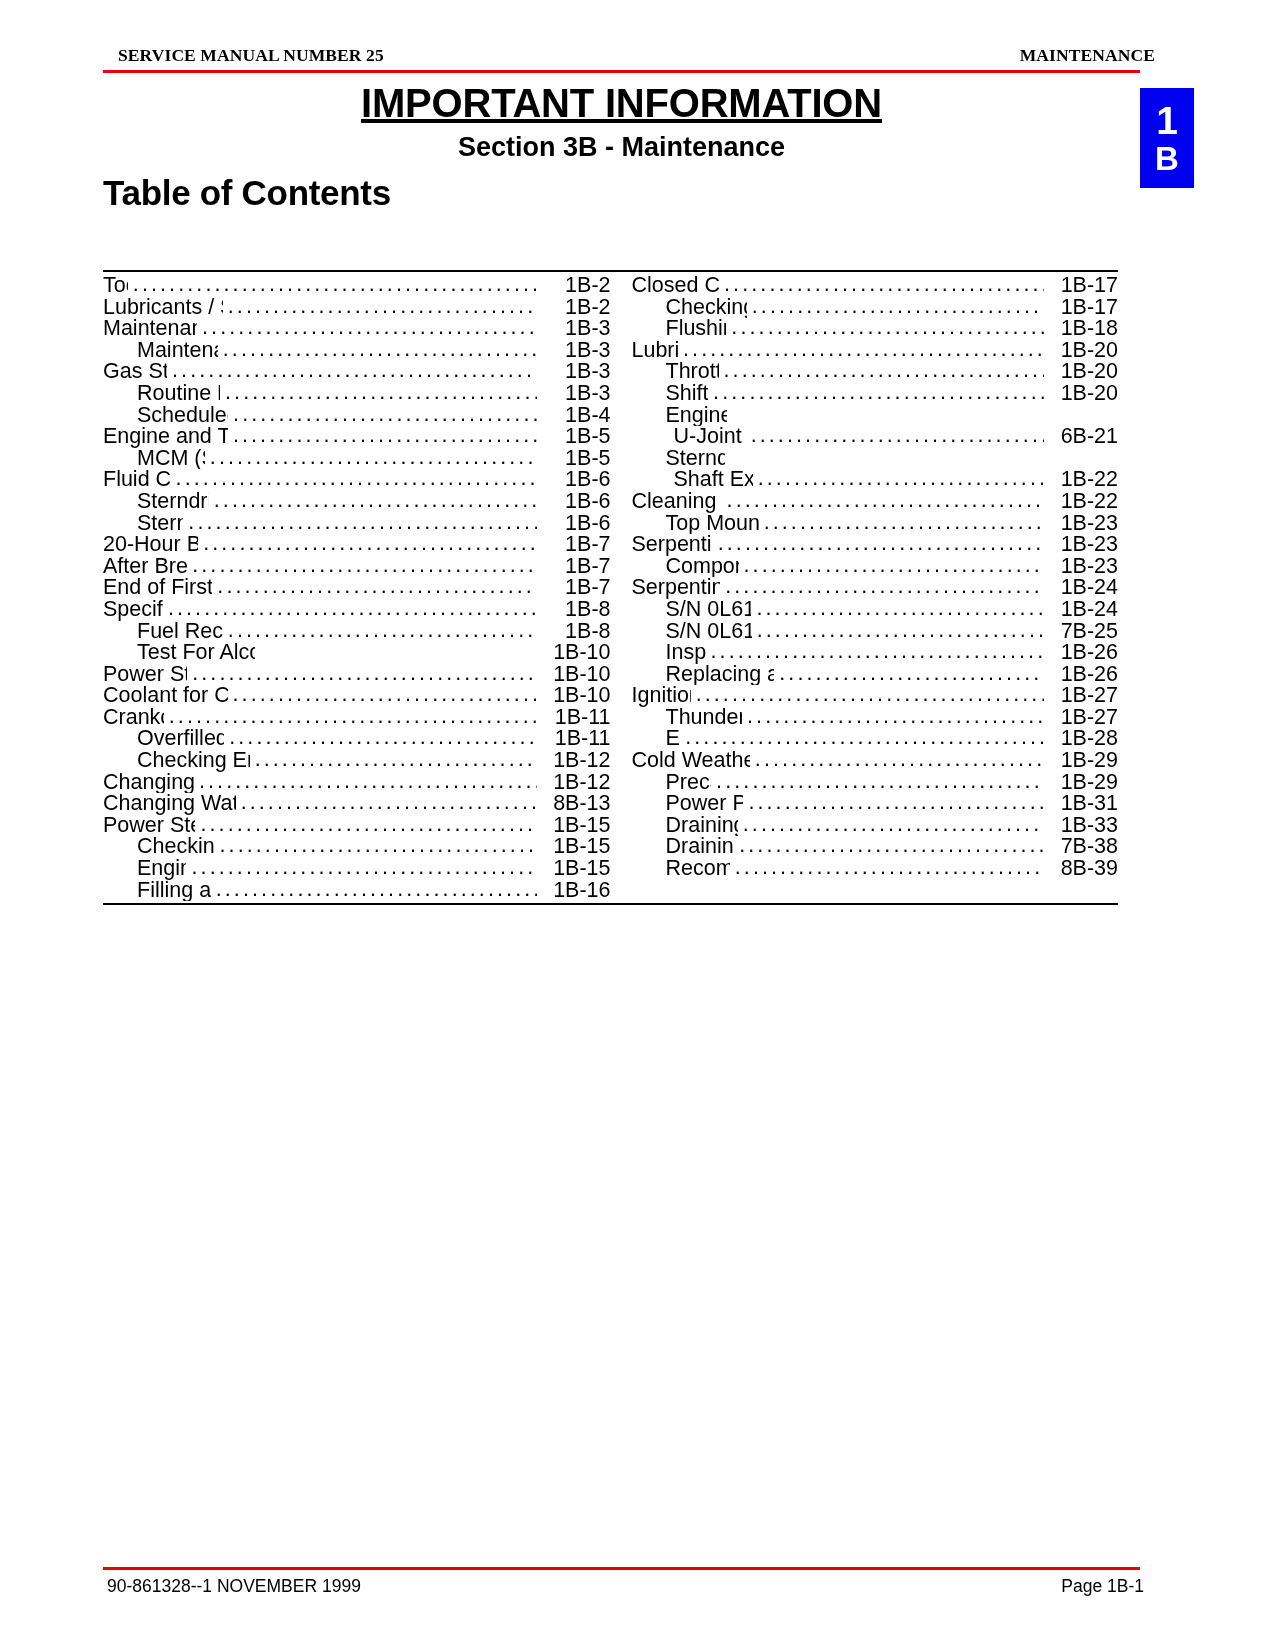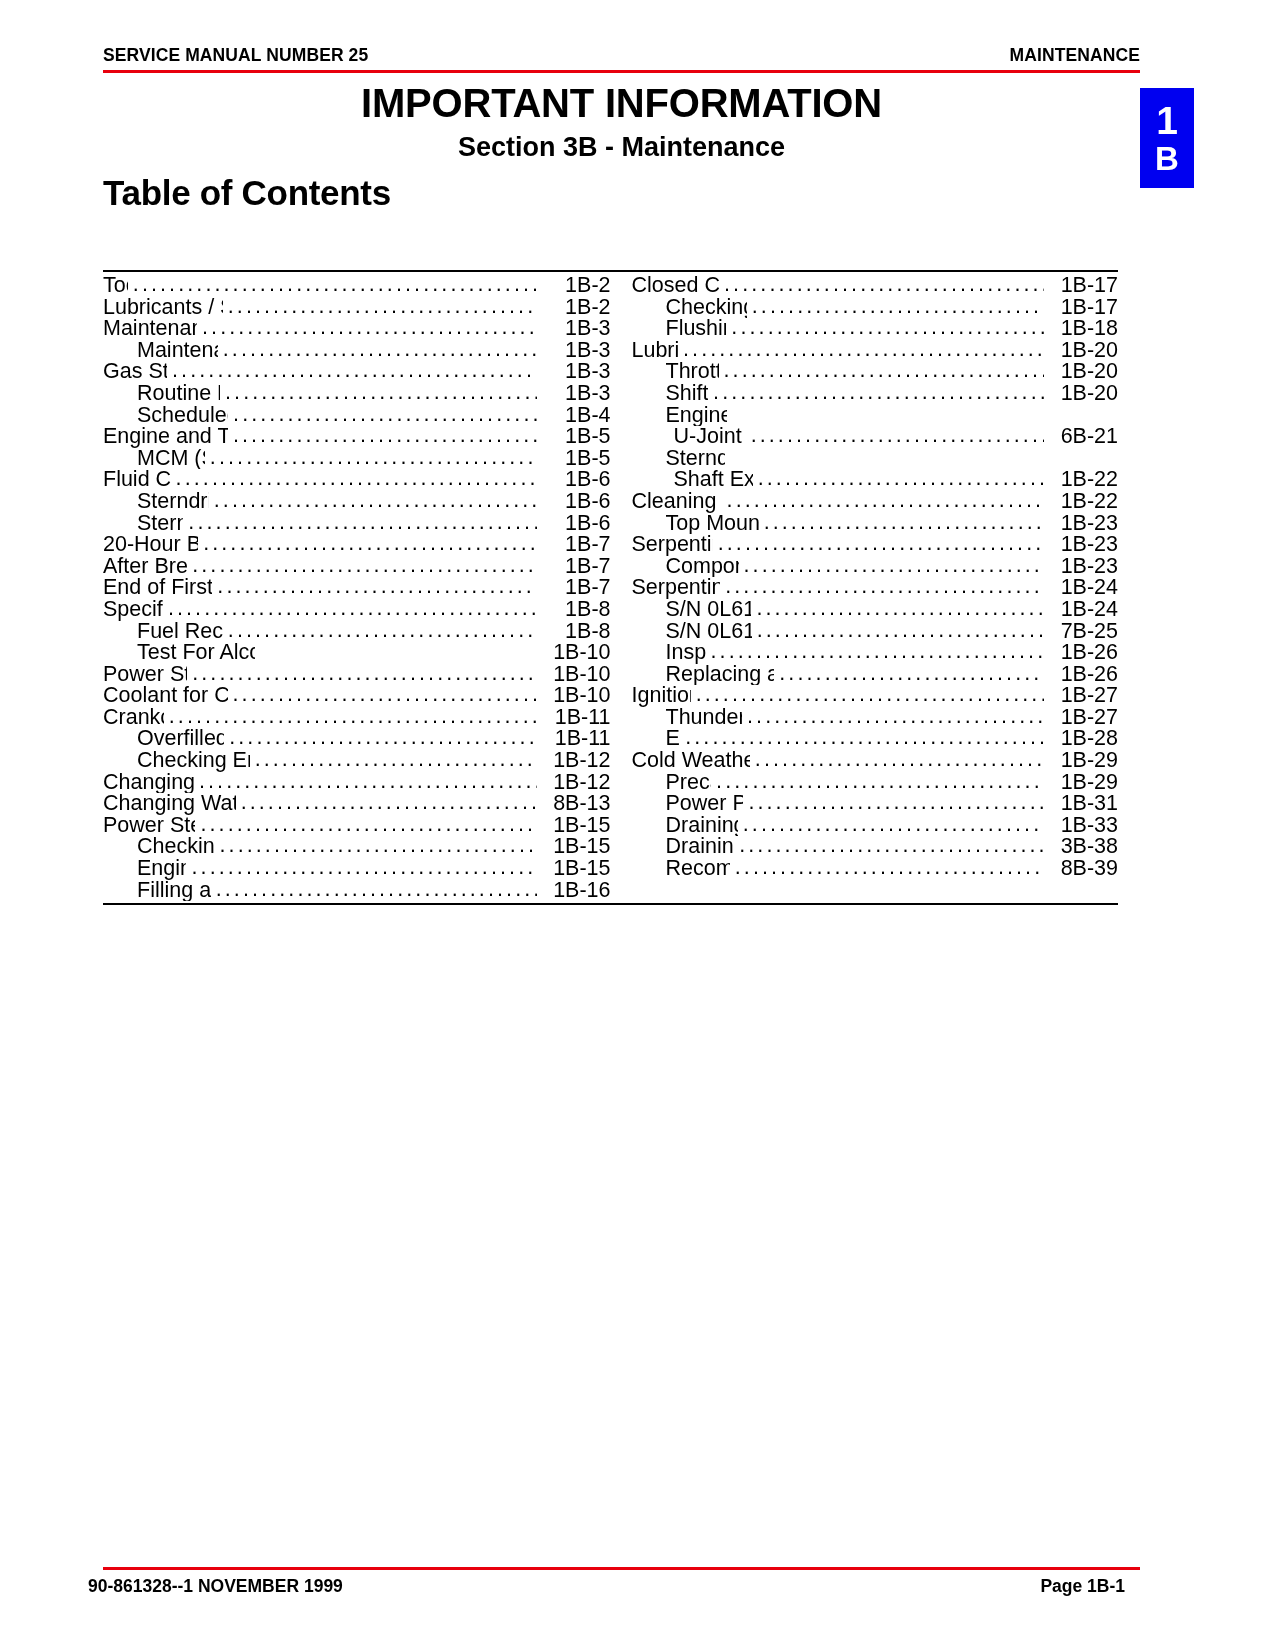--- a/index.html
+++ b/index.html
@@ -16,26 +16,27 @@
     width: 1275px;
     height: 1650px;
     background: #ffffff;
     overflow: hidden;
     box-sizing: border-box;
   }
 
   
   .header {
     position: absolute;
-    left: 103px;
+    left: 118px;
     top: 47px;
     width: 1037px;
     display: flex;
     justify-content: space-between;
     align-items: center;
+    font-family: Liberation Serif, serif;
   }
   .header-left, .header-right {
     font-size: 17.5px;
     font-weight: bold;
     letter-spacing: 0.1px;
     line-height: 1;
     white-space: nowrap;
   }
   .header-rule {
     position: absolute;
@@ -50,20 +51,21 @@
   .title-main {
     position: absolute;
     left: 103px;
     top: 82px;
     width: 1037px;
     text-align: center;
     font-size: 40px;
     font-weight: bold;
     line-height: 1.06;
     letter-spacing: -0.2px;
+    text-decoration: underline;
   }
   .title-sub {
     position: absolute;
     left: 103px;
     top: 133px;
     width: 1037px;
     text-align: center;
     font-size: 27px;
     font-weight: bold;
     line-height: 1.1;
@@ -169,27 +171,26 @@
   .footer-rule {
     position: absolute;
     left: 103px;
     top: 1567px;
     width: 1037px;
     height: 3px;
     background: #e8000d;
   }
   .footer {
     position: absolute;
-    left: 88px;
+    left: 107px;
     top: 1578px;
     width: 1037px;
     display: flex;
     justify-content: space-between;
     align-items: baseline;
-    font-weight: bold;
   }
   .footer-left, .footer-right {
     font-size: 17.5px;
     line-height: 1;
     white-space: nowrap;
   }
 </style>
 </head>
 <body>
 
@@ -487,21 +488,21 @@
             <span class="toc-page">1B-31</span>
           </div>
           <div class="toc-entry lvl2">
             <span class="toc-label">Draining Instructions</span>
             <span class="toc-dots">..........................................................................................</span>
             <span class="toc-page">1B-33</span>
           </div>
           <div class="toc-entry lvl2">
             <span class="toc-label">Draining Sterndrive</span>
             <span class="toc-dots">..........................................................................................</span>
-            <span class="toc-page">3B-38</span>
+            <span class="toc-page">7B-38</span>
           </div>
           <div class="toc-entry lvl2">
             <span class="toc-label">Recommissioning</span>
             <span class="toc-dots">..........................................................................................</span>
             <span class="toc-page">8B-39</span>
           </div>
         </div>
     </div>
   </div>
 

